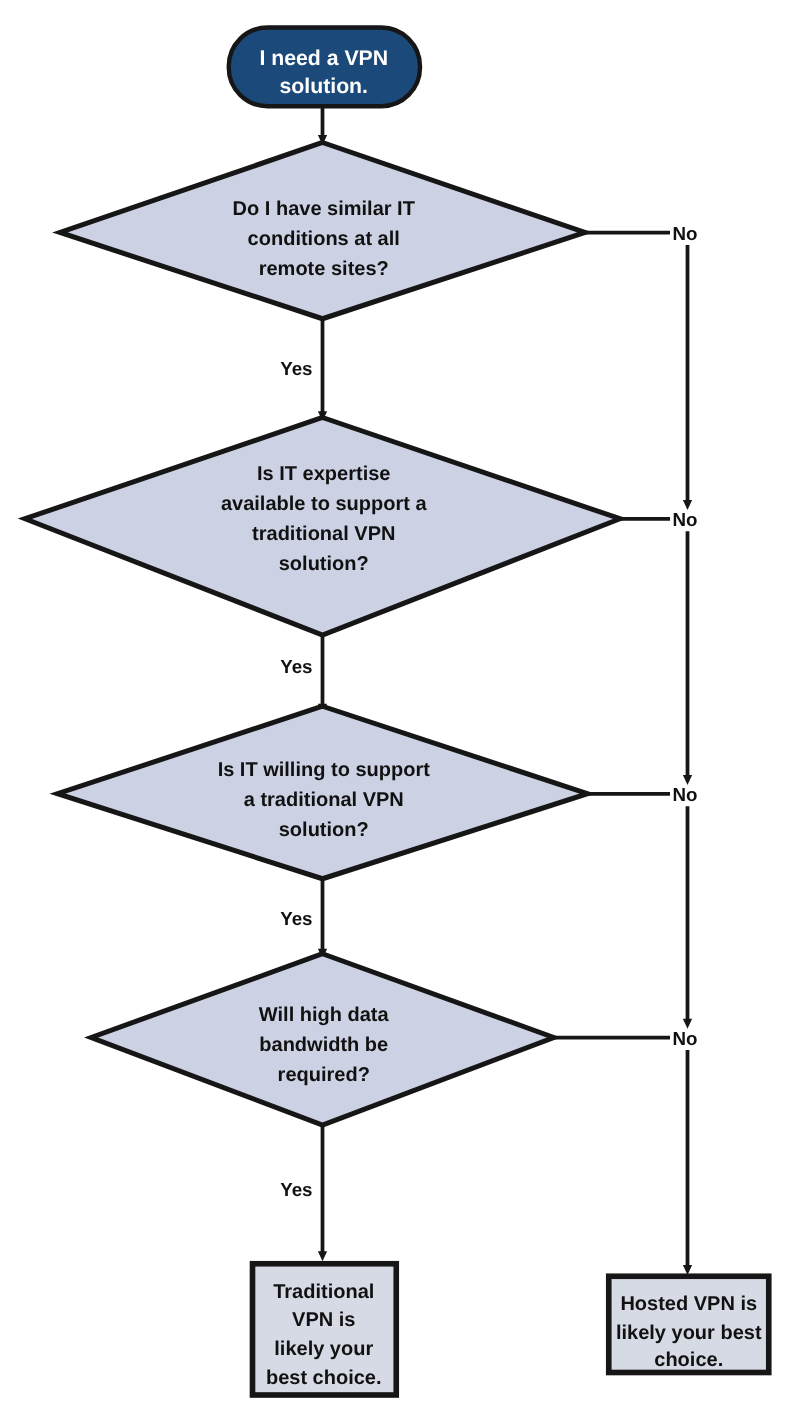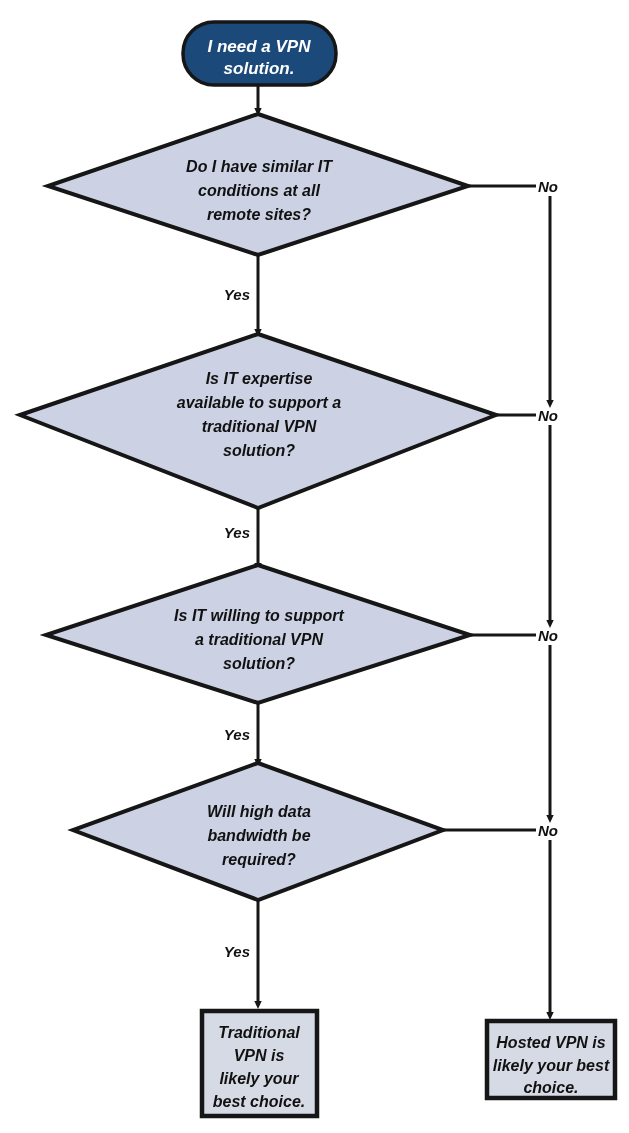--- a/index.html
+++ b/index.html
@@ -11,21 +11,20 @@
     width: 629px;
     height: 1133px;
     overflow: hidden;
     font-family: "Liberation Sans", sans-serif;
   }
   #chart-root {
     position: relative;
     width: 629px;
     height: 1133px;
     background: #ffffff;
-    font-style: italic;
   }
   svg.flow {
     display: block;
     width: 629px;
     height: 1133px;
   }
   .shape-fill-decision { fill: #ccd2e4; }
   .shape-fill-terminal { fill: #d6dae5; }
   .shape-fill-start    { fill: #1b4a7a; }
   .shape-stroke        { stroke: #161616; }

